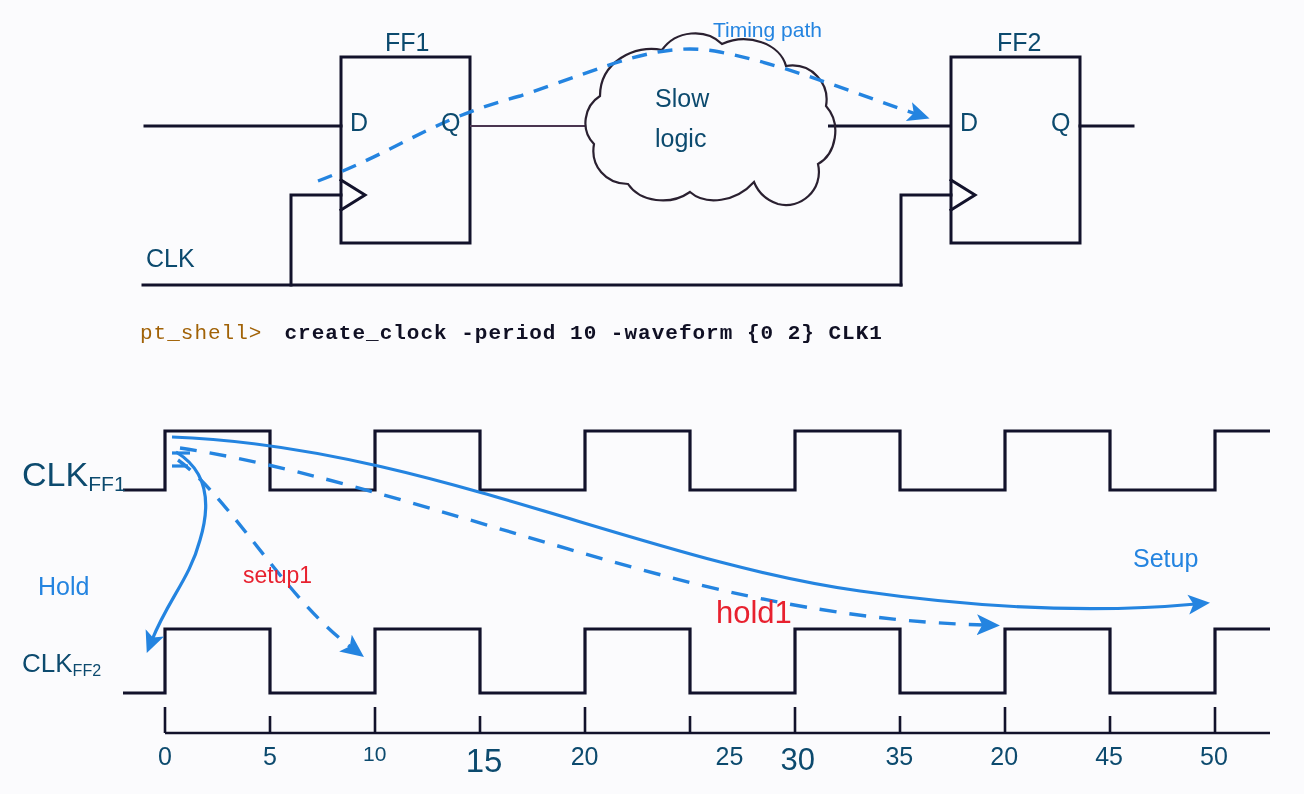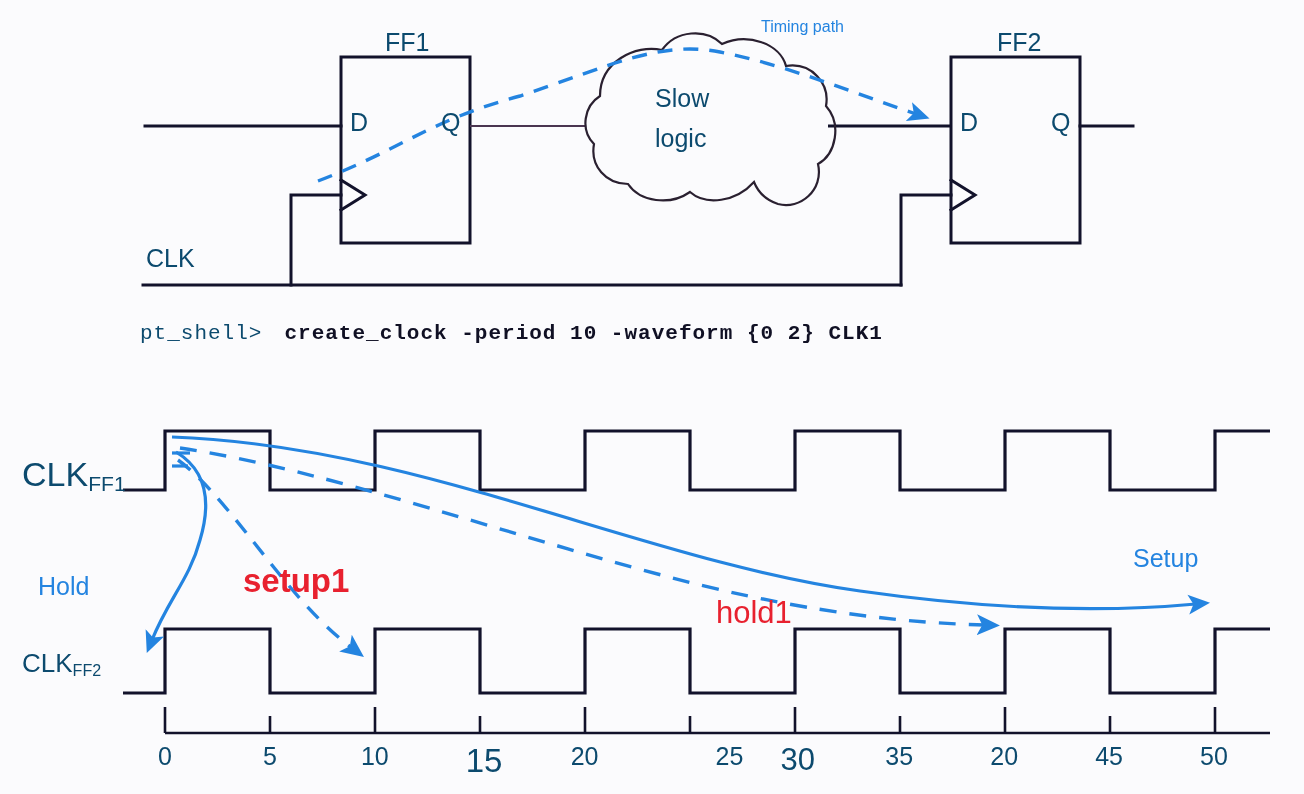--- a/index.html
+++ b/index.html
@@ -11,21 +11,21 @@
     position:relative;
   }
   #stage{position:absolute;left:0;top:0;width:1304px;height:794px;}
   svg.layer{position:absolute;left:0;top:0;width:1304px;height:794px;overflow:visible;}
   .lbl{position:absolute;white-space:nowrap;}
   .blk{color:#0c4a6e;}
   .blue{color:#2484e0;}
   .red{color:#e8212f;}
   .mono{font-family:"Liberation Mono", monospace;}
   .sub{font-size:0.62em;vertical-align:-0.25em;letter-spacing:0px;}
-  .prompt{color:#0c4a6e;}
+  .prompt{color:#a16207;}
   .cmd{color:#101024;font-weight:bold;}
 </style>
 </head>
 <body>
 
 <div id="stage">
 
   <svg class="layer">
     <g stroke="#12122b" stroke-width="3" fill="none" stroke-linecap="square">
 
@@ -73,21 +73,21 @@
 
   <div class="lbl blk" style="left:385px;top:28px;font-size:25px;">FF1</div>
   <div class="lbl blk" style="left:997px;top:28px;font-size:25px;">FF2</div>
   <div class="lbl blk" style="left:350px;top:108px;font-size:25px;">D</div>
   <div class="lbl blk" style="left:441px;top:108px;font-size:25px;">Q</div>
   <div class="lbl blk" style="left:960px;top:108px;font-size:25px;">D</div>
   <div class="lbl blk" style="left:1051px;top:108px;font-size:25px;">Q</div>
   <div class="lbl blk" style="left:655px;top:84px;font-size:25px;">Slow</div>
   <div class="lbl blk" style="left:655px;top:124px;font-size:25px;">logic</div>
   <div class="lbl blk" style="left:146px;top:244px;font-size:25px;">CLK</div>
-  <div class="lbl blue" style="left:713px;top:18px;font-size:16px;margin-left:48px;">Timing path</div>
+  <div class="lbl blue" style="left:713px;top:18px;font-size:21px;">Timing path</div>
 
   <div class="lbl mono" style="left:140px;top:322px;font-size:21px;letter-spacing:1px;">
     <span class="prompt">pt_shell&gt;</span><span style="display:inline-block;width:22px"></span><span class="cmd">create_clock -period 10 -waveform {0 2} CLK1</span>
   </div>
 
   <svg class="layer">
     <g stroke="#12122b" stroke-width="3.2" fill="none" stroke-linejoin="miter" stroke-linecap="butt">
 
       <polyline points="123,490 165,490 165,431 270,431 270,490 375,490 375,431 480,431 480,490 585,490 585,431 690,431 690,490 795,490 795,431 900,431 900,490 1005,490 1005,431 1110,431 1110,490 1215,490 1215,431 1270,431"></polyline>
 
@@ -108,26 +108,26 @@
         <line x1="1005" y1="707" x2="1005" y2="733"></line>
         <line x1="1110" y1="716" x2="1110" y2="733"></line>
         <line x1="1215" y1="707" x2="1215" y2="733"></line>
       </g>
     </g>
   </svg>
 
   <div id="tick-label-holder">
       <div class="lbl blk" style="left: 151px; top: 742px; font-size: 25px; width: 28px; text-align: center;">0</div>
       <div class="lbl blk" style="left: 255.9px; top: 742px; font-size: 25px; width: 28px; text-align: center;">5</div>
-      <div class="lbl blk" style="left: 360.8px; top: 742px; font-size: 25px; width: 28px; text-align: center;">10</div>
+      <div class="lbl blk" style="left: 360.8px; top: 742px; font-size: 21px; width: 28px; text-align: center;">10</div>
       <div class="lbl blk" style="left: 465.7px; top: 742px; font-size: 33px; width: 28px; text-align: center;">15</div>
       <div class="lbl blk" style="left: 570.6px; top: 742px; font-size: 25px; width: 28px; text-align: center;">20</div>
       <div class="lbl blk" style="left: 675.5px; top: 742px; font-size: 25px; width: 28px; text-align: center; margin-left: 40px;">25</div>
       <div class="lbl blk" style="left: 780.4px; top: 742px; font-size: 31px; width: 28px; text-align: center;">30</div>
-      <div class="lbl blk" style="left: 885.3px; top: 742px; font-size: 25px; width: 28px; ">35</div>
+      <div class="lbl blk" style="left: 885.3px; top: 742px; font-size: 25px; width: 28px; text-align: center;">35</div>
       <div class="lbl blk" style="left: 990.2px; top: 742px; font-size: 25px; width: 28px; text-align: center;">20</div>
       <div class="lbl blk" style="left: 1095.1px; top: 742px; font-size: 25px; width: 28px; text-align: center;">45</div>
       <div class="lbl blk" style="left: 1200px; top: 742px; font-size: 25px; width: 28px; text-align: center;">50</div>
     </div>
 
   <svg class="layer">
     <defs>
       <marker id="bh2" markerWidth="7.5" markerHeight="7.5" refX="2.4" refY="3.4" orient="auto">
         <path d="M0,0.3 L6.8,3.4 L0,6.5 L1.6,3.4 Z" fill="#2484e0"></path>
       </marker>
@@ -148,17 +148,17 @@
   </svg>
 
   <div class="lbl blk" style="left:22px;top:455px;font-size:34px;">
     <span>CLK</span><span class="sub">FF1</span>
   </div>
   <div class="lbl blk" style="left:22px;top:648px;font-size:26px;">
     <span>CLK</span><span class="sub">FF2</span>
   </div>
 
   <div class="lbl blue" style="left:38px;top:572px;font-size:25px;">Hold</div>
-  <div class="lbl red" style="left:243px;top:562px;font-size:33px;font-weight:bold;">setup1</div>
+  <div class="lbl red" style="left:243px;top:562px;font-size:23px;">setup1</div>
   <div class="lbl red" style="left:716px;top:595px;font-size:31px;">hold1</div>
   <div class="lbl blue" style="left:1133px;top:544px;font-size:25px;">Setup</div>
 
 </div>
 
 </body></html>

